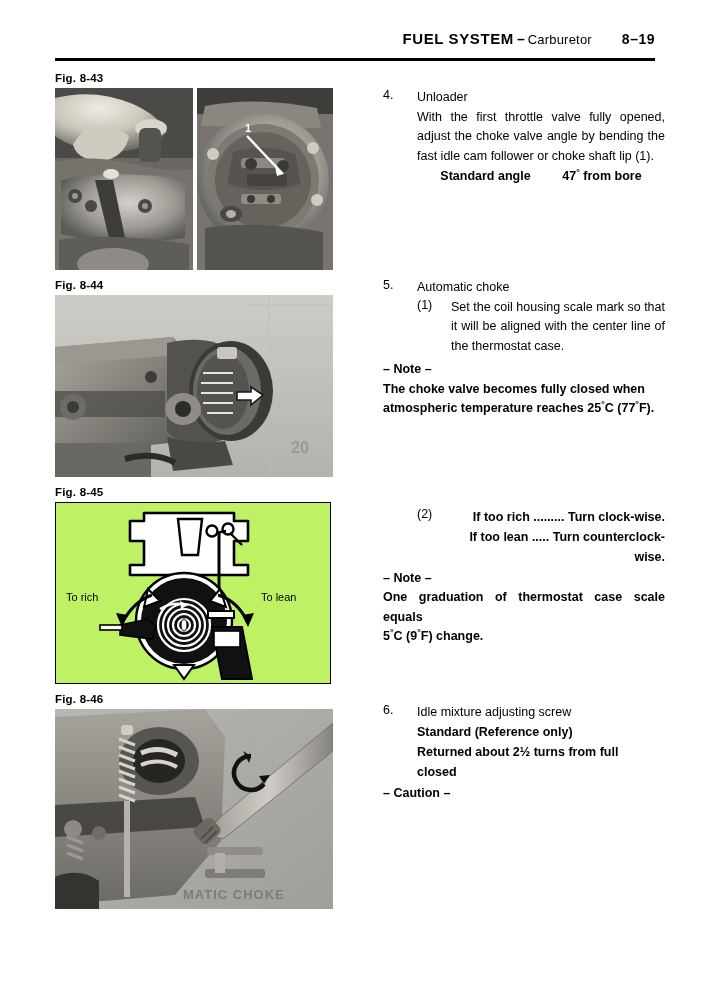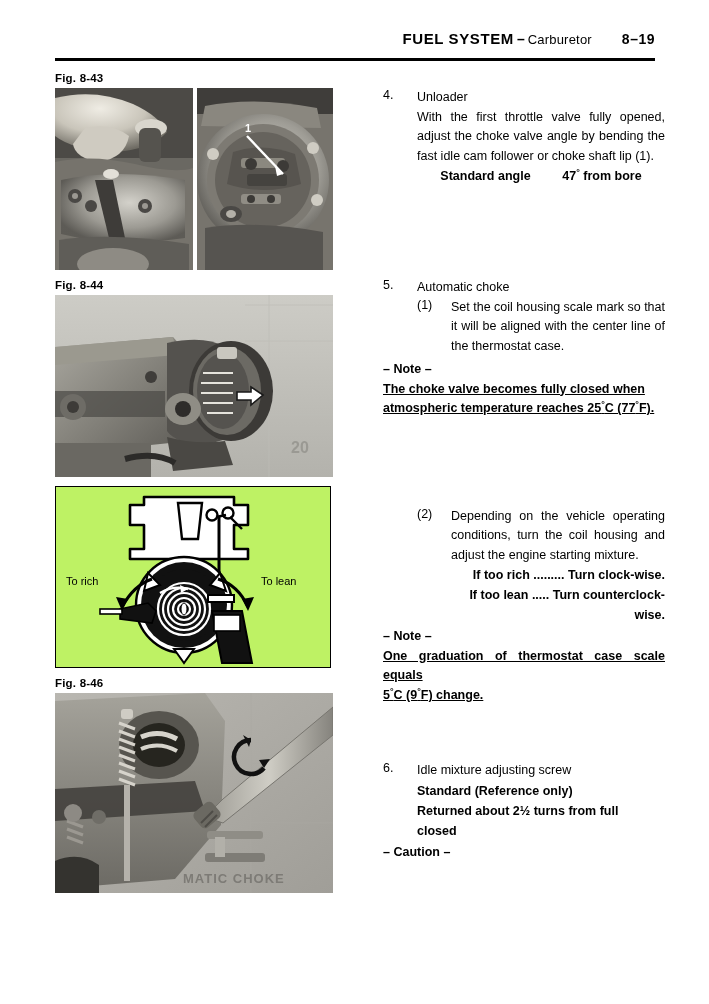--- a/index.html
+++ b/index.html
@@ -122,21 +122,20 @@
     font-size: 12.5px;
     font-weight: bold;
     line-height: 19.5px;
     margin-top: 2px;
   }
   .note-body {
     font-size: 12.5px;
     font-weight: bold;
     line-height: 19.5px;
     text-align: justify;
-    text-decoration: underline;
   }
   .spec-row {
     font-size: 12.5px;
     font-weight: bold;
     line-height: 20px;
     display: flex;
     justify-content: center;
   }
   .spec-label { width: 122px; }
   sup.deg {
@@ -306,20 +305,21 @@
 
         <polygon points="208,100 196,92 196,97 182,97 182,105 196,105 196,110" fill="#ffffff" stroke="#1a1a1a" stroke-width="1.6"></polygon>
 
         <path d="M112 142 Q140 150 170 146 L178 170 L118 176 Z" fill="#4a4844"></path>
         <path d="M70 164 Q100 156 120 168" stroke="#2c2b29" stroke-width="6" fill="none"></path>
       </svg>
     </div>
   </div>
 
   <div class="fig-block">
+    <div class="fig-label">Fig. 8-45</div>
     <div id="fig45-frame">
       <svg width="274" height="180" viewBox="0 0 274 180" style="display:block">
 
         <path d="M74 18 L88 18 L88 10 L178 10 L178 18 L192 18 L192 38 L178 38 L178 62 L192 62 L192 72 L74 72 L74 62 L88 62 L88 38 L74 38 Z" fill="#ffffff" stroke="#000000" stroke-width="2.6" stroke-linejoin="round"></path>
 
         <path d="M122 16 L146 16 L142 52 L126 52 Z" fill="#ffffff" stroke="#000000" stroke-width="2.4"></path>
 
         <circle cx="156" cy="28" r="5.5" fill="#ffffff" stroke="#000000" stroke-width="2.4"></circle>
         <circle cx="172" cy="26" r="5.5" fill="#ffffff" stroke="#000000" stroke-width="2.4"></circle>
         <line x1="160" y1="30" x2="170" y2="28" stroke="#000000" stroke-width="2.4"></line>
@@ -463,21 +463,20 @@
     </div>
     <div class="note-head">– Note –</div>
     <div class="note-body just">The choke valve becomes fully closed when</div>
     <div class="note-body just-last"><span>atmospheric temperature reaches 25</span><sup class="deg">°</sup><span>C (77</span><sup class="deg">°</sup><span>F).</span></div>
   </div>
 
   <div style="height:84px"></div>
 
   <div class="step">
     <div class="sub-num">(2)</div>
-    <div class="sub-body just">Depending on the vehicle operating conditions, turn the coil housing and adjust the engine starting mixture.</div>
     <div class="indent-block2 right-ind">If too rich ......... Turn clock-wise.</div>
     <div class="indent-block2 right-ind">If too lean ..... Turn counterclock-</div>
     <div class="indent-block2 right-ind">wise.</div>
     <div class="note-head">– Note –</div>
     <div class="note-body just">One graduation of thermostat case scale equals</div>
     <div class="note-body just-last"><span>5</span><sup class="deg">°</sup><span>C (9</span><sup class="deg">°</sup><span>F) change.</span></div>
   </div>
 
   <div style="height:52px"></div>
 

